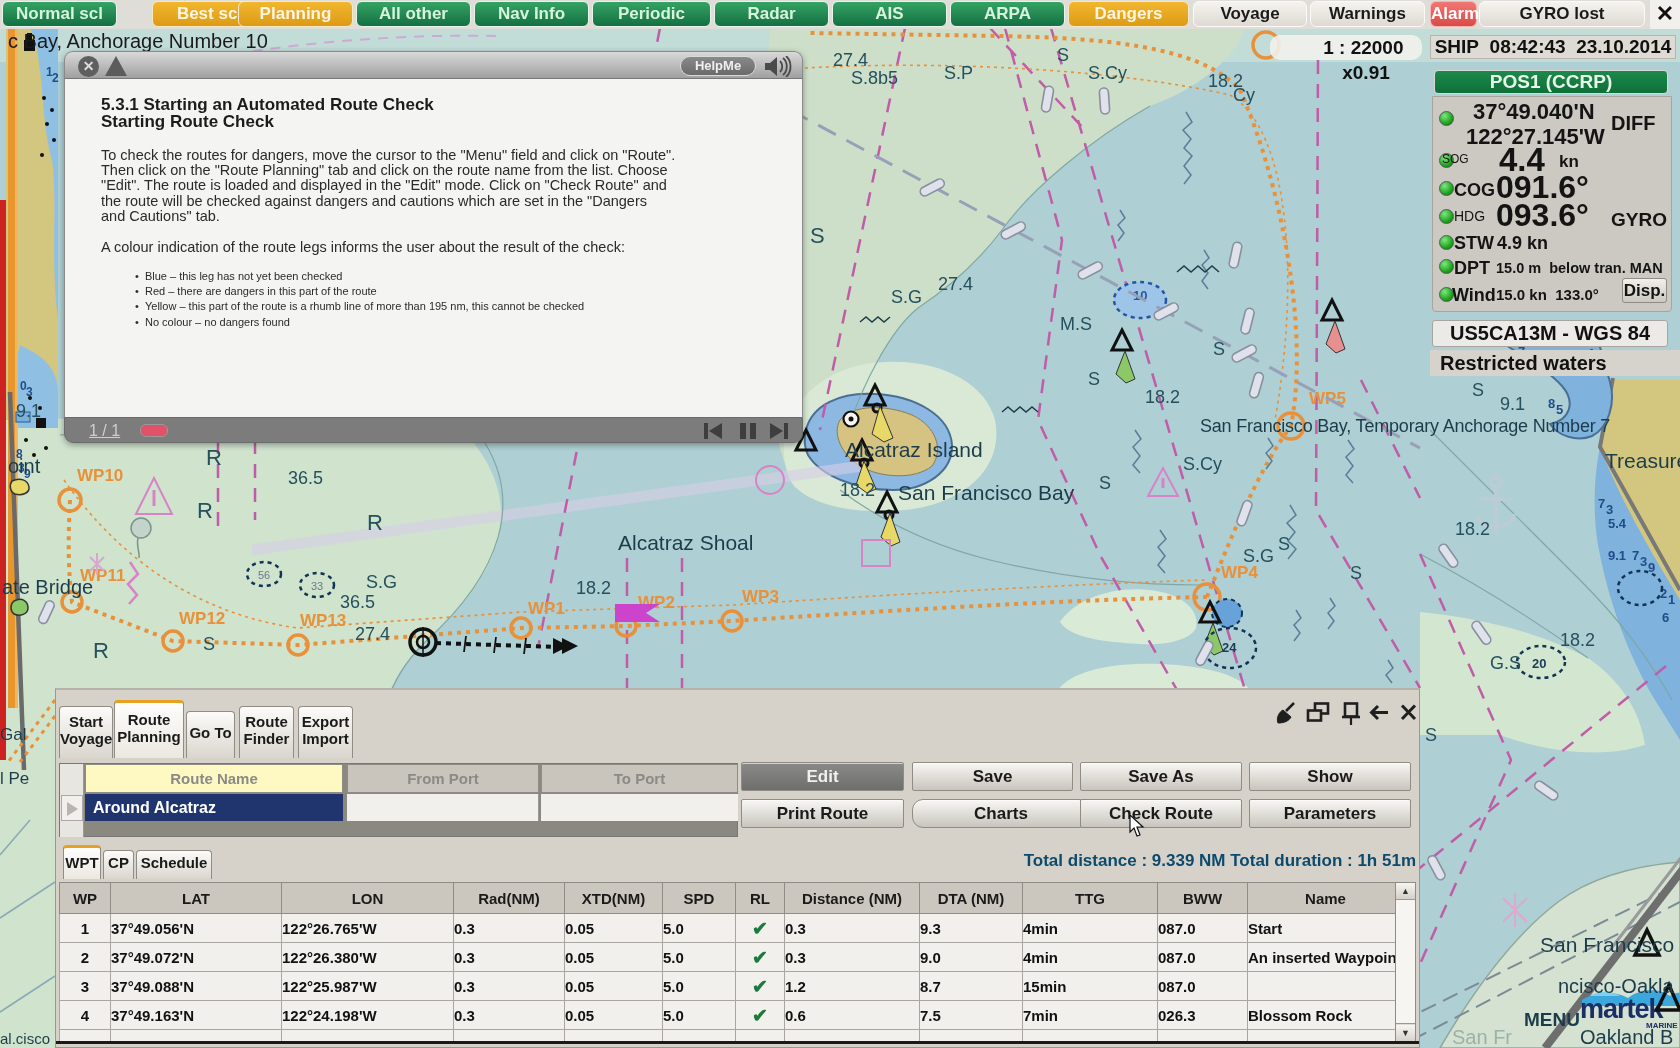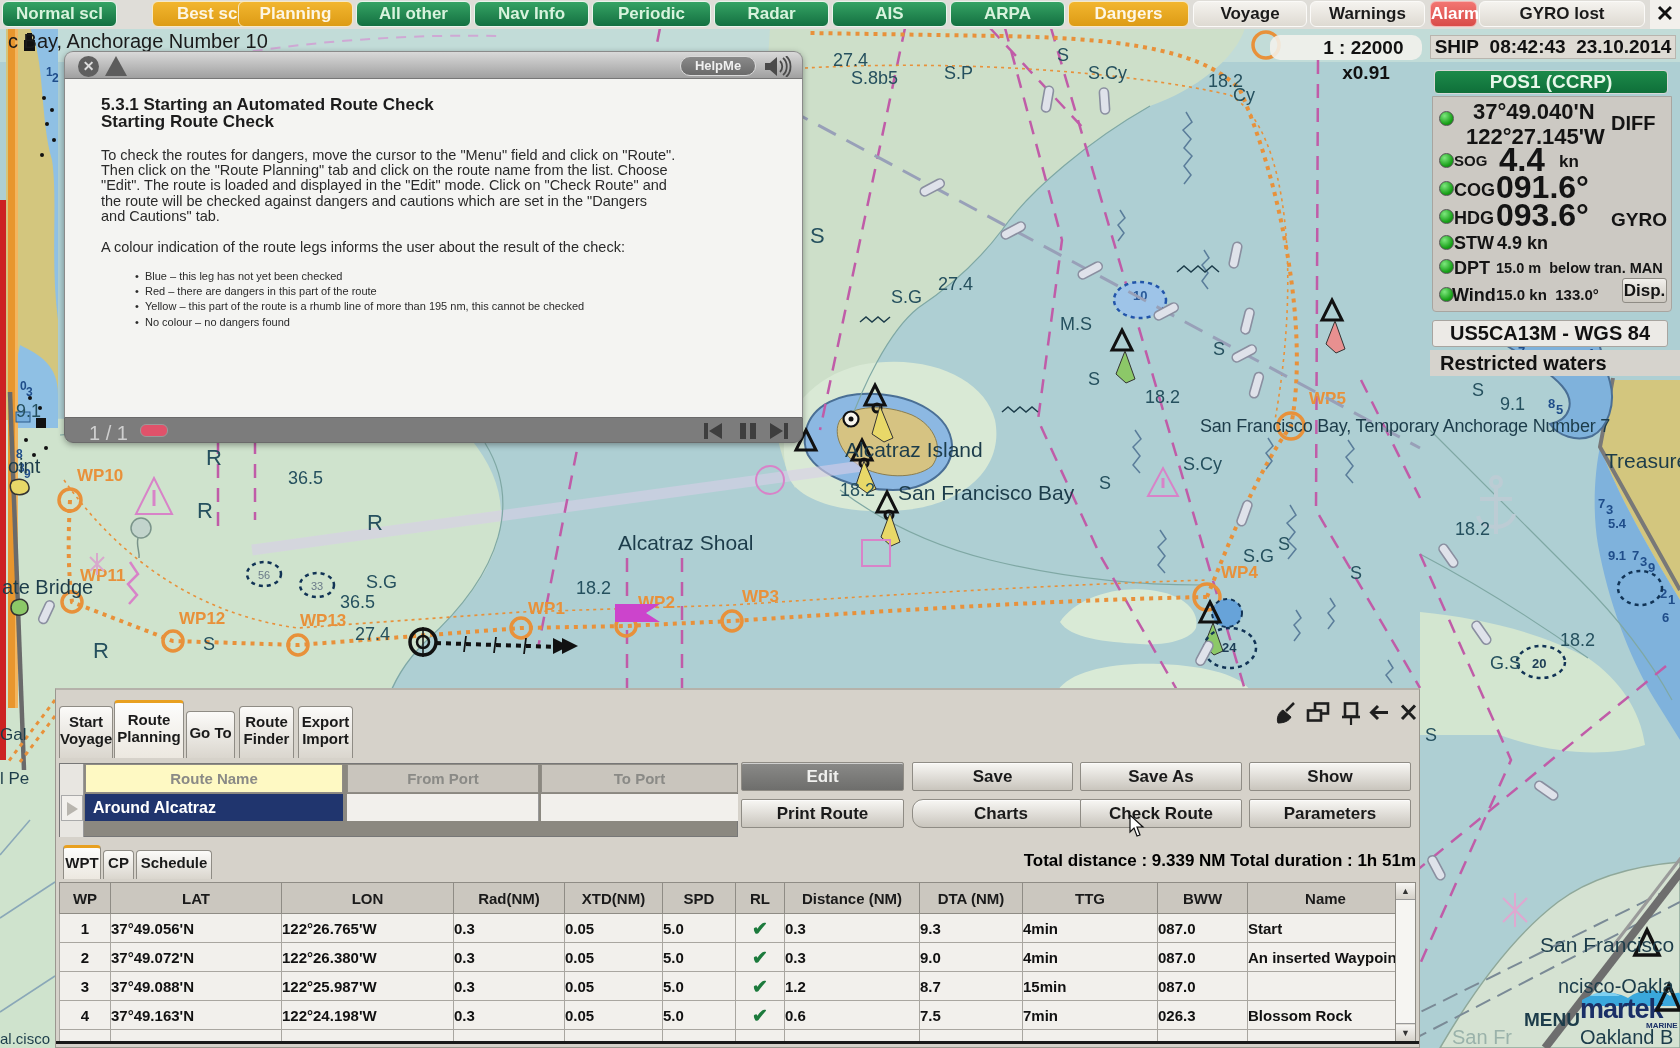--- a/index.html
+++ b/index.html
@@ -454,21 +454,21 @@
       </div>
       <div style="position:absolute;left:36px;top:160px;font-size:14.5px;color:#2a2a2a;">A colour indication of the route legs informs the user about the result of the check:</div>
       <div style="position:absolute;left:70px;top:190px;font-size:11px;line-height:15.2px;color:#2a2a2a;">
         <div>•&nbsp;&nbsp;Blue – this leg has not yet been checked</div>
         <div>•&nbsp;&nbsp;Red – there are dangers in this part of the route</div>
         <div>•&nbsp;&nbsp;Yellow – this part of the route is a rhumb line of more than 195 nm, this cannot be checked</div>
         <div>•&nbsp;&nbsp;No colour – no dangers found</div>
       </div>
     </div>
     <div class="footer">
-      <div style="position:absolute;left:24px;top:4px;font-size:20px;color:#cfcfcf;">1 / 1</div>
+      <div style="position:absolute;left:24px;top:4px;font-size:16px;color:#cfcfcf;text-decoration:underline;">1 / 1</div>
       <div style="position:absolute;left:75px;top:6px;width:28px;height:13px;border-radius:6px;background:#e0526a;border:1px solid #999;"></div>
       <svg style="position:absolute;right:12px;top:4px;" width="86" height="18" viewBox="0 0 86 18">
         <g fill="#3e3e3e">
           <rect x="0" y="1" width="4" height="16"></rect>
             <path d="M18,1 L18,17 L5,9 Z"></path>
           <rect x="36" y="1" width="6" height="16"></rect>
             <rect x="46" y="1" width="6" height="16"></rect>
           <path d="M66,1 L66,17 L79,9 Z"></path>
             <rect x="80" y="1" width="4" height="16"></rect>
         </g>
@@ -481,28 +481,28 @@
   <div class="rbox" style="left:1430px;top:35px;width:246px;height:24px;background:#dedbd4;border:1px solid #b8b5ae;
        font-size:19px;font-weight:bold;color:#111;text-align:center;line-height:22px;">SHIP&nbsp; 08:42:43&nbsp; 23.10.2014</div>
   <div class="rbox" style="left:1434px;top:70px;width:234px;height:24px;background:linear-gradient(#1c8a4a,#0f6f39);border:1px solid #d8d8d8;border-radius:4px;
        font-size:19px;font-weight:bold;color:#e7f7e9;text-align:center;line-height:22px;">POS1 (CCRP)</div>
   <div class="rbox" id="pospanel" style="left:1432px;top:96px;width:240px;height:216px;background:#ccc9c3;border:1px solid #a8a5a0;border-radius:0 0 4px 4px;color:#141414;">
     <div class="led" style="top:14px;"></div>
     <div class="abs" style="left:40px;top:2px;font-size:22px;font-weight:bold;">37°49.040'N</div>
     <div class="abs" style="left:33px;top:27px;font-size:22px;font-weight:bold;">122°27.145'W</div>
     <div class="abs" style="left:178px;top:15px;font-size:20px;font-weight:bold;">DIFF</div>
     <div class="led" style="top:56px;"></div>
-    <div class="abs" style="left:21px;top:55px;font-size:15px;font-weight:bold;">SOG</div>
+    <div class="abs" style="left:9px;top:55px;font-size:12px;font-weight:normal;">SOG</div>
     <div class="abs" style="left:66px;top:44px;font-size:33px;font-weight:bold;">4.4</div>
     <div class="abs" style="left:126px;top:55px;font-size:17px;font-weight:bold;">kn</div>
     <div class="led" style="top:84px;"></div>
     <div class="abs" style="left:21px;top:83px;font-size:18px;font-weight:bold;">COG</div>
     <div class="abs" style="left:63px;top:72px;font-size:32px;font-weight:bold;">091.6°</div>
     <div class="led" style="top:112px;"></div>
-    <div class="abs" style="left:21px;top:111px;font-size:18px;font-weight:bold;text-align:center;">HDG</div>
+    <div class="abs" style="left:21px;top:111px;font-size:14px;font-weight:normal;text-align:center;">HDG</div>
     <div class="abs" style="left:63px;top:100px;font-size:32px;font-weight:bold;">093.6°</div>
     <div class="abs" style="left:178px;top:112px;font-size:19px;font-weight:bold;">GYRO</div>
     <div class="led" style="top:138px;"></div>
     <div class="abs" style="left:21px;top:136px;font-size:18px;font-weight:bold;">STW</div>
     <div class="abs" style="left:64px;top:136px;font-size:18px;font-weight:bold;">4.9 kn</div>
     <div class="led" style="top:162px;"></div>
     <div class="abs" style="left:21px;top:161px;font-size:18px;font-weight:bold;">DPT</div>
     <div class="abs" style="left:63px;top:163px;font-size:14.5px;font-weight:bold;white-space:nowrap;">15.0 m&nbsp; below tran. MAN</div>
     <div class="led" style="top:190px;"></div>
     <div class="abs" style="left:19px;top:188px;font-size:18px;font-weight:bold;">Wind</div>
@@ -574,21 +574,21 @@
 
     <div class="tab" style="left:7px;top:155px;width:38px;height:34px;background:linear-gradient(#fdfdfc,#ece8e0);border-top:3px solid #e8a020;">
         <div style="margin-top:6px;">WPT</div>
       </div>
     <div class="tab" style="left:47px;top:160px;width:31px;height:29px;">
         <div style="margin-top:3px;">CP</div>
       </div>
     <div class="tab" style="left:80px;top:160px;width:76px;height:29px;">
         <div style="margin-top:3px;">Schedule</div>
       </div>
-    <div class="abs" style="left:860px;top:161px;width:500px;font-size:17px;font-weight:bold;color:#000000;text-align:right;">Total distance : 9.339 NM Total duration : 1h 51m</div>
+    <div class="abs" style="left:860px;top:161px;width:500px;font-size:17px;font-weight:bold;color:#0c4a6e;text-align:right;">Total distance : 9.339 NM Total duration : 1h 51m</div>
 
     <table class="wpt abs" style="left:3px;top:192px;">
       <tbody>
           <tr style="height:31px;">
         <th style="width:51px;">WP</th>
             <th style="width:171px;">LAT</th>
             <th style="width:172px;">LON</th>
         <th style="width:111px;">Rad(NM)</th>
             <th style="width:98px;">XTD(NM)</th>
             <th style="width:73px;">SPD</th>

